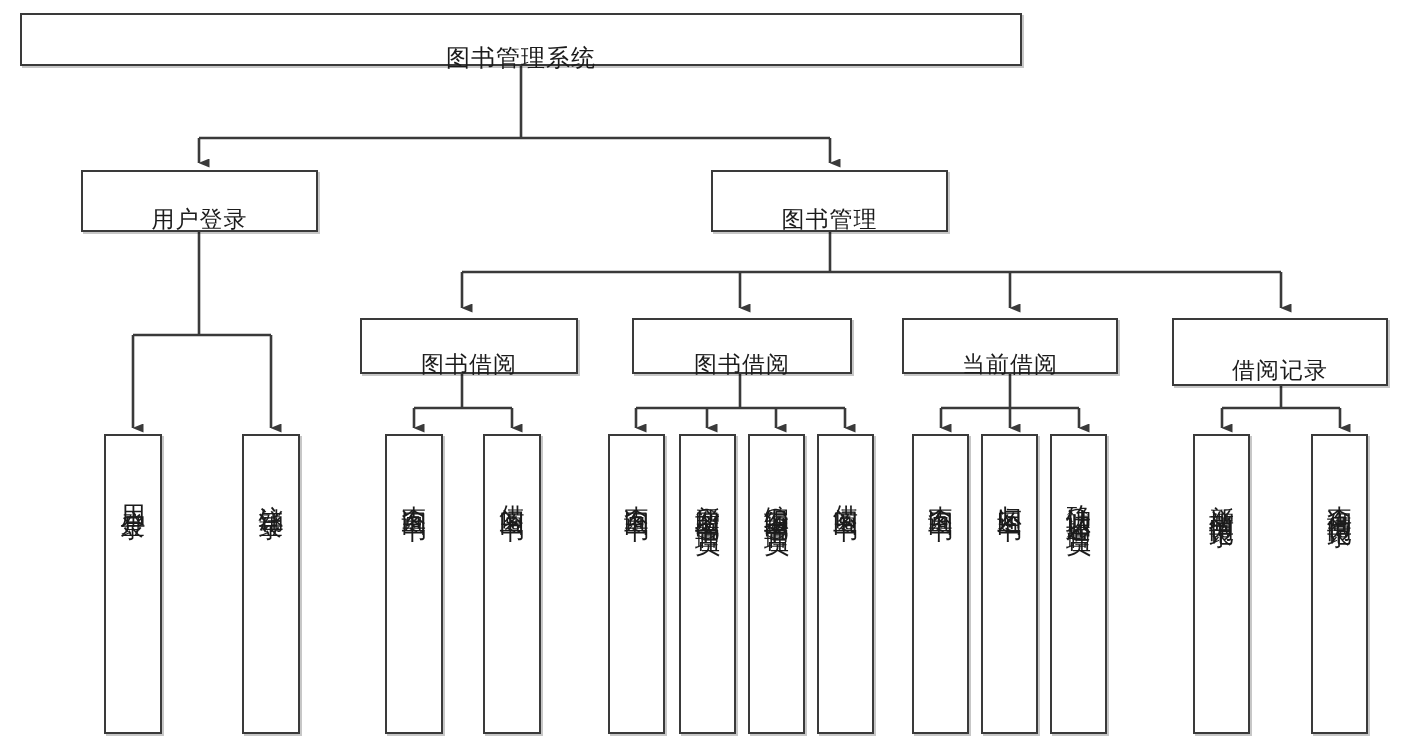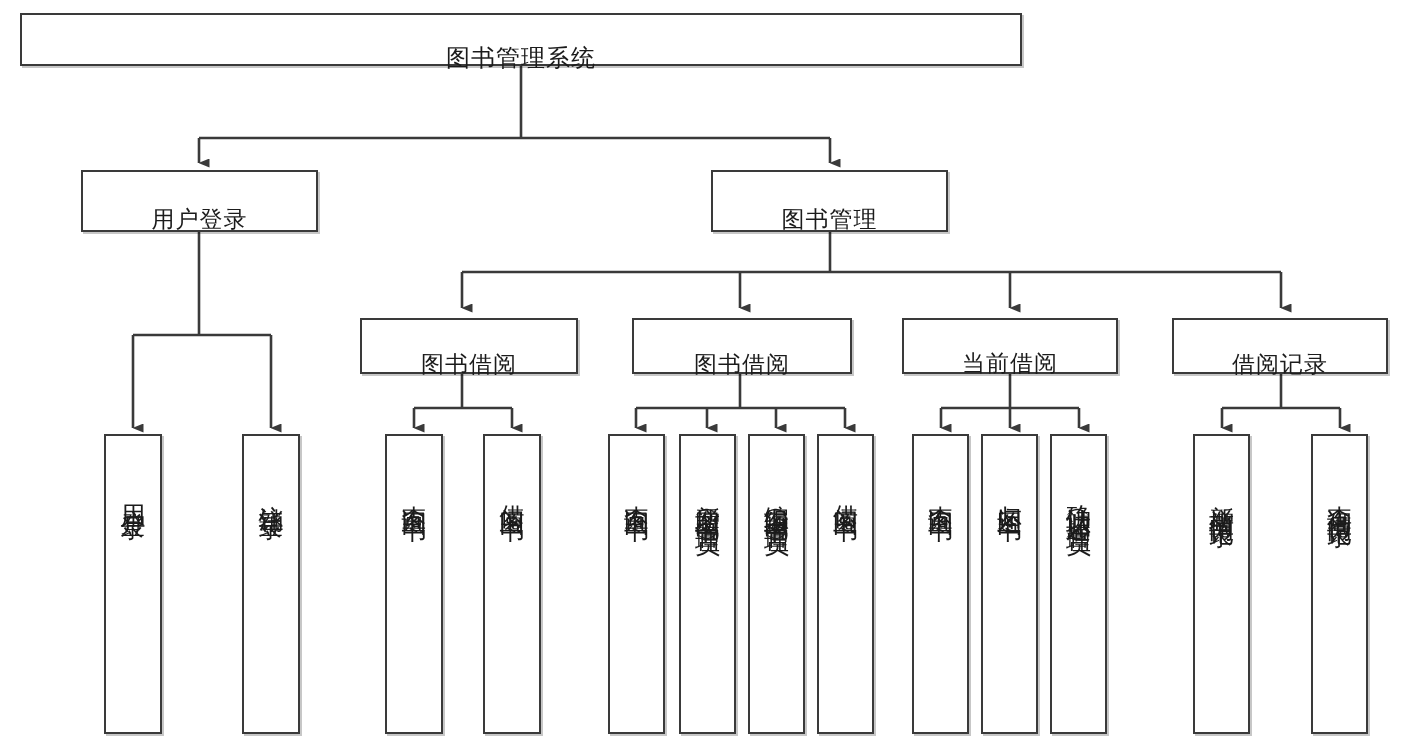--- a/index.html
+++ b/index.html
@@ -136,24 +136,24 @@
   <div class="node h" style="left:711px; top:170px; width:237px; height:62px;">
     <span class="label">图书管理</span>
   </div>
 
   <div class="node h" style="left:360px; top:318px; width:218px; height:56px;">
     <span class="label">图书借阅</span>
   </div>
   <div class="node h" style="left:632px; top:318px; width:220px; height:56px;">
     <span class="label">图书借阅</span>
   </div>
-  <div class="node h" style="left:902px; top:318px; width:216px; height:56px;font-family:Liberation Serif, serif;">
+  <div class="node h" style="left:902px; top:318px; width:216px; height:56px;">
     <span class="label">当前借阅</span>
   </div>
-  <div class="node h" style="left:1172px; top:318px; width:216px; height:56px;">
+  <div class="node h" style="left:1172px; top:318px; width:216px; height:68px;">
     <span class="label">借阅记录</span>
   </div>
 
   <div class="node v" style="left:104px; top:434px; width:58px; height:300px;">
     <span class="label">用户登录</span>
   </div>
   <div class="node v" style="left:242px; top:434px; width:58px; height:300px;">
     <span class="label">注销登录</span>
   </div>
 

